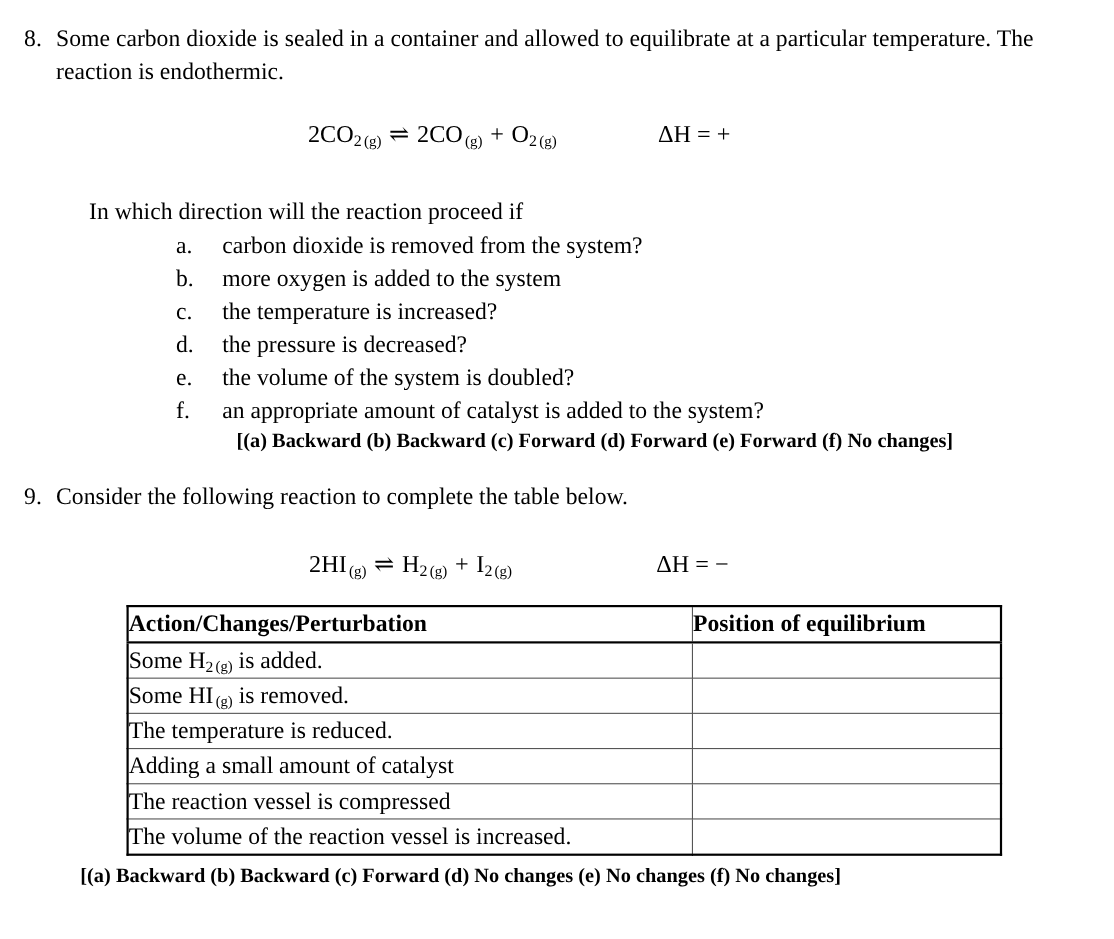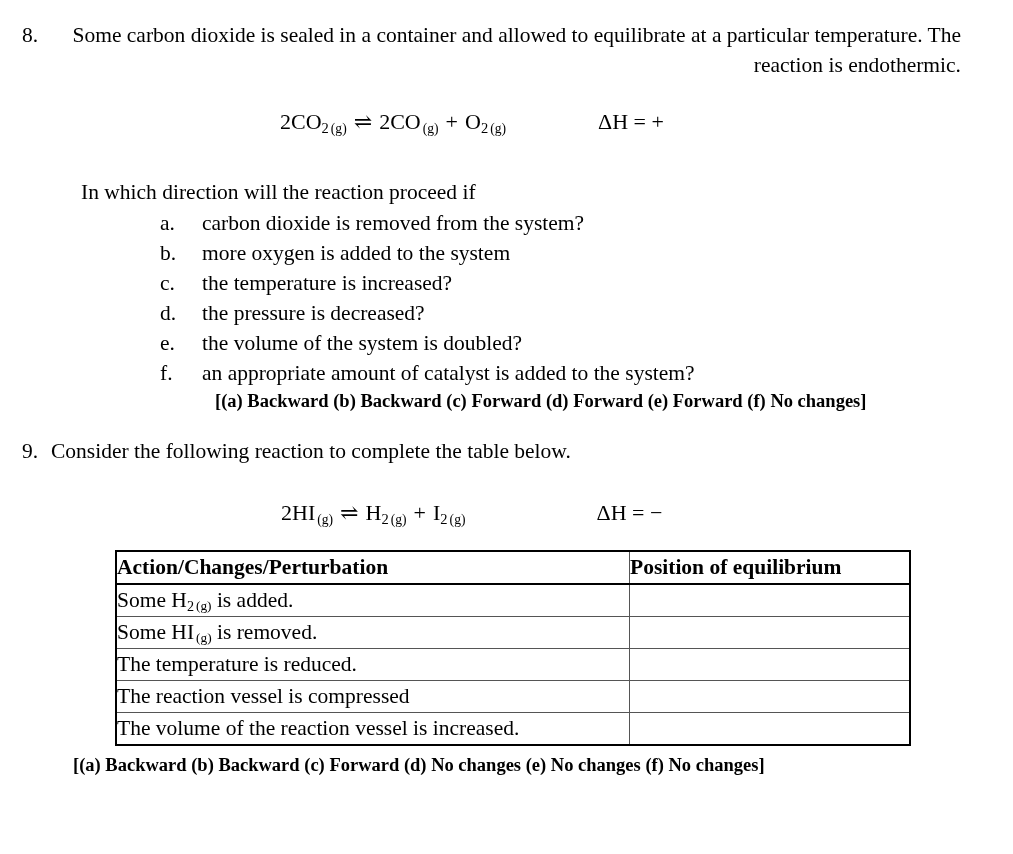--- a/index.html
+++ b/index.html
@@ -37,21 +37,20 @@
     width: 38px;
     text-align: right;
     flex: 0 0 38px;
     font-size: 21.5px;
     line-height: 30px;
   }
   .q-body {
     margin-left: 13px;
     font-size: 21.5px;
     line-height: 30px;
-    text-align: right;
   }
   .q-stem {
     max-width: 910px;
   }
 
   
   .equation {
     font-size: 22px;
     line-height: 30px;
     white-space: nowrap;
@@ -206,20 +205,24 @@
         </tr>
         <tr>
           <td><span>Some HI</span><sub class="chem"></sub><sub class="state">(g)</sub><span> is removed.</span></td>
           <td class="cell-empty"></td>
         </tr>
         <tr>
           <td><span>The temperature is reduced.</span><sub class="chem"></sub><sub class="state"></sub><span></span></td>
           <td class="cell-empty"></td>
         </tr>
         <tr>
+          <td><span>Adding a small amount of catalyst</span><sub class="chem"></sub><sub class="state"></sub><span></span></td>
+          <td class="cell-empty"></td>
+        </tr>
+        <tr>
           <td><span>The reaction vessel is compressed</span><sub class="chem"></sub><sub class="state"></sub><span></span></td>
           <td class="cell-empty"></td>
         </tr>
         <tr>
           <td><span>The volume of the reaction vessel is increased.</span><sub class="chem"></sub><sub class="state"></sub><span></span></td>
           <td class="cell-empty"></td>
         </tr>
       </tbody>
     </table>
 

